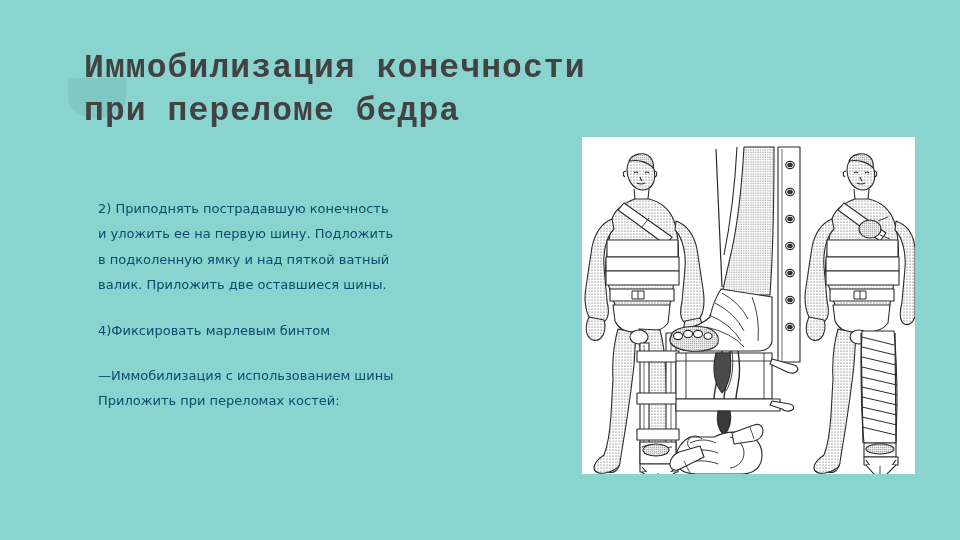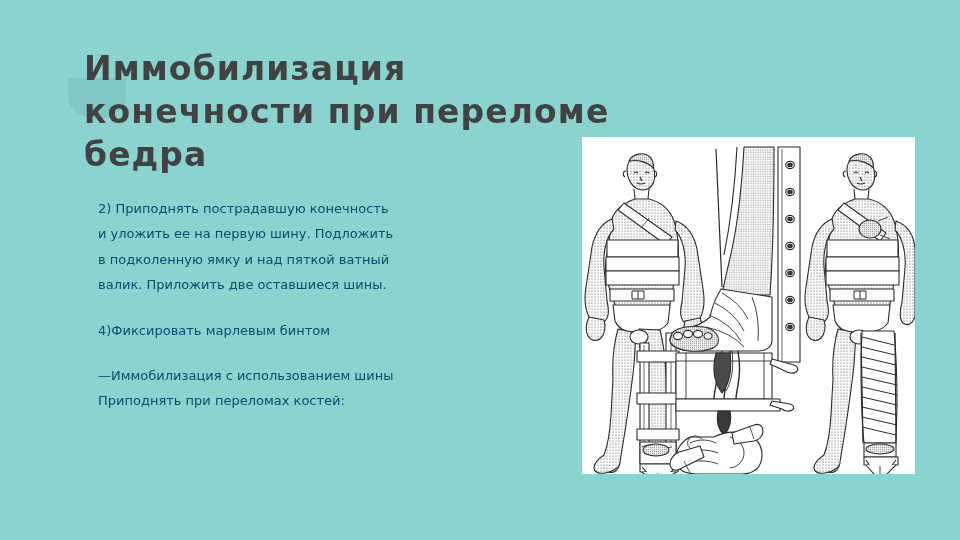--- a/index.html
+++ b/index.html
@@ -37,20 +37,21 @@
     position: absolute;
     left: 84px;
     top: 47px;
     width: 560px;
     color: #424242;
     font-weight: bold;
     font-size: 33px;
     line-height: 43px;
     letter-spacing: 1.1px;
     white-space: pre-line;
+    font-family: Liberation Mono, monospace;
   }
 
   #body-text {
     position: absolute;
     left: 98px;
     top: 196px;
     width: 520px;
     color: #0c4a6e;
     font-size: 13px;
     line-height: 25.4px;
@@ -82,21 +83,21 @@
 
   <div id="title">Иммобилизация конечности при переломе бедра</div>
 
   <div id="body-text">
     <p class="para">2) Приподнять пострадавшую конечность
 и уложить ее на первую шину. Подложить
 в подколенную ямку и над пяткой ватный
 валик. Приложить две оставшиеся шины.</p>
     <p class="para">4)Фиксировать марлевым бинтом</p>
     <p class="para">—Иммобилизация с использованием шины
-Приподнять при переломах костей:</p>
+Приложить при переломах костей:</p>
   </div>
 
   <div id="illustration">
     <svg width="333" height="337" viewBox="0 0 333 337" xmlns="http://www.w3.org/2000/svg">
       <defs>
         <pattern id="skinStipple" width="3" height="3" patternUnits="userSpaceOnUse">
           <rect width="3" height="3" fill="#ffffff"></rect>
           <circle cx="1" cy="1" r="0.62" fill="#4a4a4a"></circle>
         </pattern>
         <pattern id="skinStippleFine" width="2.4" height="2.4" patternUnits="userSpaceOnUse">

